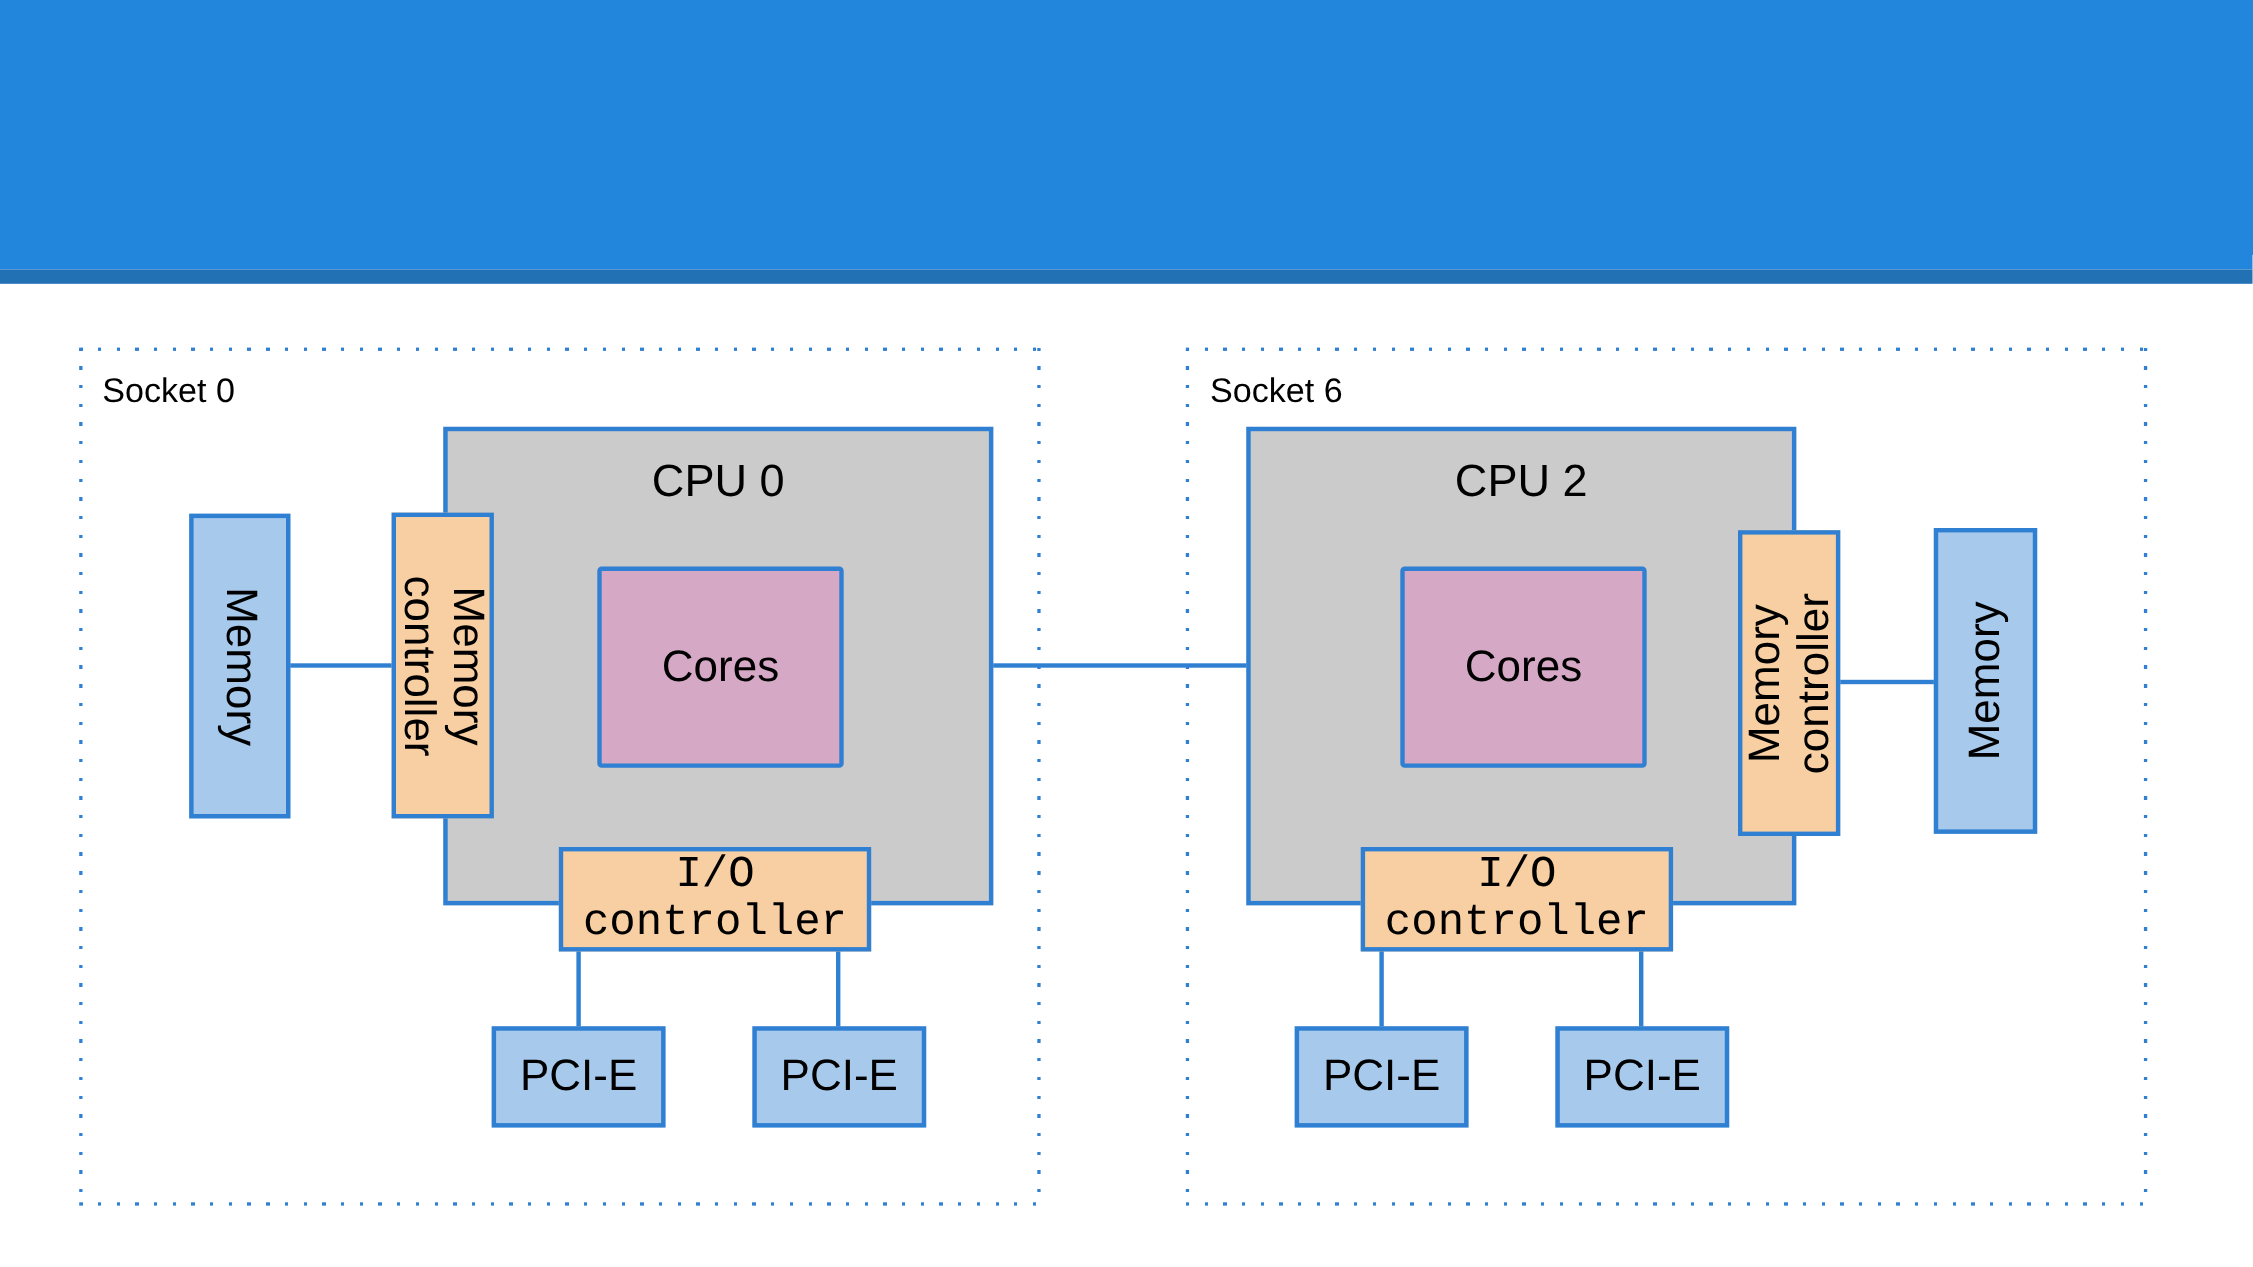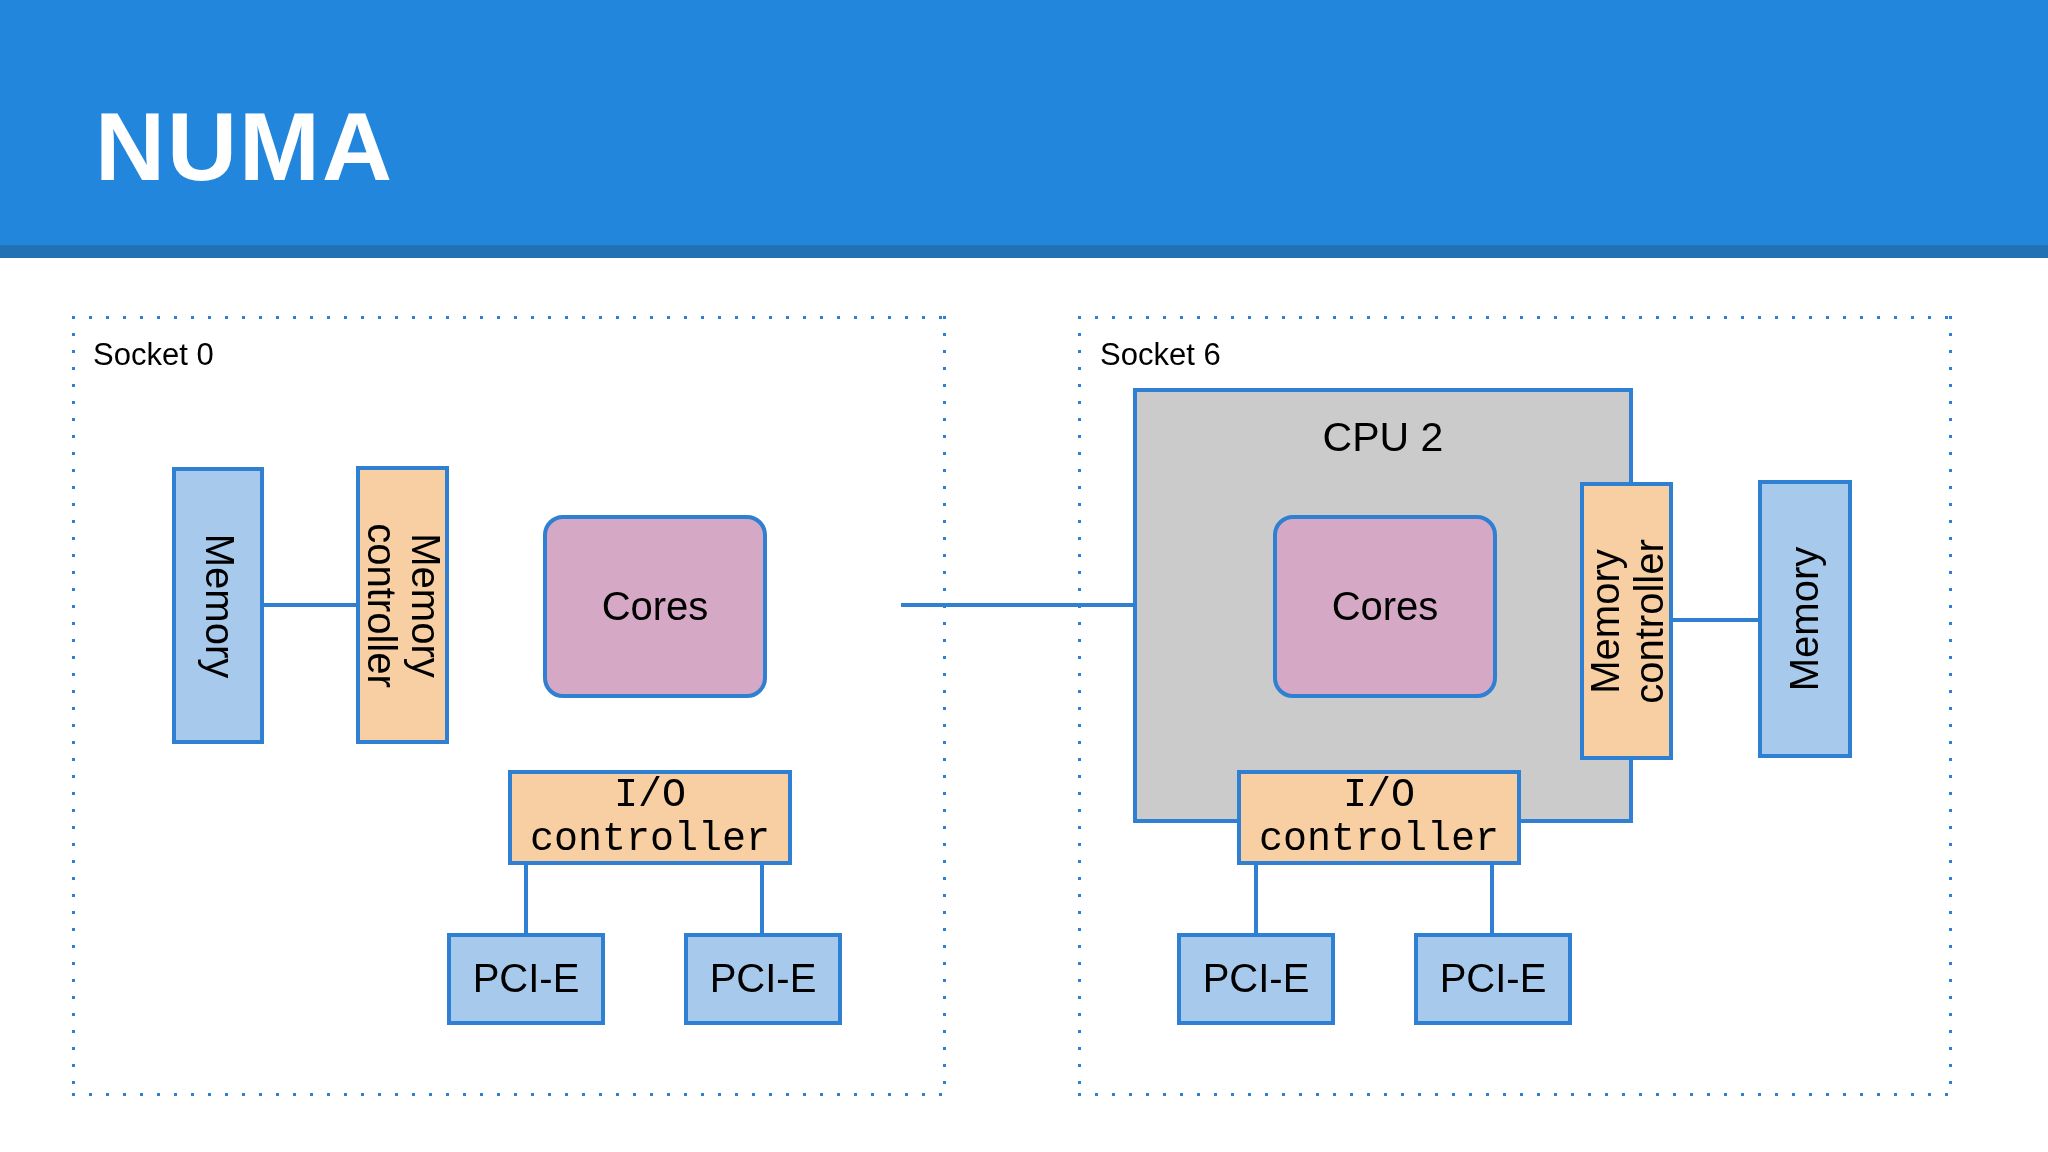--- a/index.html
+++ b/index.html
@@ -28,53 +28,55 @@
       repeating-linear-gradient(180deg, var(--line) 0 3px, transparent 3px 17px),
       repeating-linear-gradient(180deg, var(--line) 0 3px, transparent 3px 17px);
     background-size:100% 3px,100% 3px,3px 100%,3px 100%;
     background-position:0 0,0 100%,0 0,100% 0;
     background-repeat:no-repeat;
   }
   .lbl{font-size:40px;line-height:1.08;}
   .socket-label{font-size:31px;line-height:1.05;}
   .box{box-sizing:border-box;border:4px solid var(--line);}
   .gray{background:var(--cpu-fill);}
-  .pink{background:var(--cores-fill);border-radius:20px;}
+  .pink{background:var(--cores-fill);border-radius:4px;}
   .orange{background:var(--controller-fill);font-family:Liberation Mono, monospace;}
   .blue{background:var(--memory-fill);}
   .center{display:flex;align-items:center;justify-content:center;text-align:center;}
   .cpu-label{width:100%;text-align:center;padding-top:22px;font-size:41px;}
   .vlabel{display:flex;align-items:center;justify-content:center;text-align:center;z-index:5;}
   .rot-cw{transform:rotate(90deg);}
   .rot-ccw{transform:rotate(-90deg);}
   .conn{background:var(--line);z-index:1;}
   .z2{z-index:2;} .z3{z-index:3;}
   .qpi-label{left:901px;top:545px;width:234px;text-align:center;font-size:41px;}
 </style>
 </head>
 <body>
 
 <div class="stage">
 
   <div class="abs banner"></div>
   <div class="abs banner-strip"></div>
-  <div class="abs slide-title">NUMA</div>
 
   <div class="abs conn" style="left:262px;top:603px;width:96px;height:4px;"></div>
   <div class="abs conn" style="left:901px;top:603px;width:234px;height:4px;"></div>
   <div class="abs conn" style="left:524px;top:862px;width:4px;height:73px;"></div>
   <div class="abs conn" style="left:760px;top:862px;width:4px;height:73px;"></div>
   <div class="abs conn" style="left:1671px;top:618px;width:89px;height:4px;"></div>
   <div class="abs conn" style="left:1254px;top:862px;width:4px;height:73px;"></div>
   <div class="abs conn" style="left:1490px;top:862px;width:4px;height:73px;"></div>
 
 
   <div class="abs socket" style="left:72px;"></div>
   <div class="abs socket-label" style="left:93px;top:339px;">Socket 0</div>
 
+  <div class="abs box gray z2" style="left:403px;top:388px;width:500px;height:435px;">
+    <div class="cpu-label">CPU 0</div>
+  </div>
 
   <div class="abs box pink center lbl z3" style="left:543px;top:515px;width:224px;height:183px;">Cores</div>
 
   <div class="abs box orange z3" style="left:356px;top:466px;width:93px;height:278px;"></div>
   <div class="abs vlabel lbl rot-cw" style="left:264px;top:559px;width:278px;height:93px;">Memory controller</div>
 
   <div class="abs box blue z2" style="left:172px;top:467px;width:92px;height:277px;"></div>
   <div class="abs vlabel lbl rot-cw" style="left:80px;top:560px;width:277px;height:92px;">Memory</div>
 
   <div class="abs box orange center lbl z3" style="left:508px;top:770px;width:284px;height:95px;">I/O controller</div>

